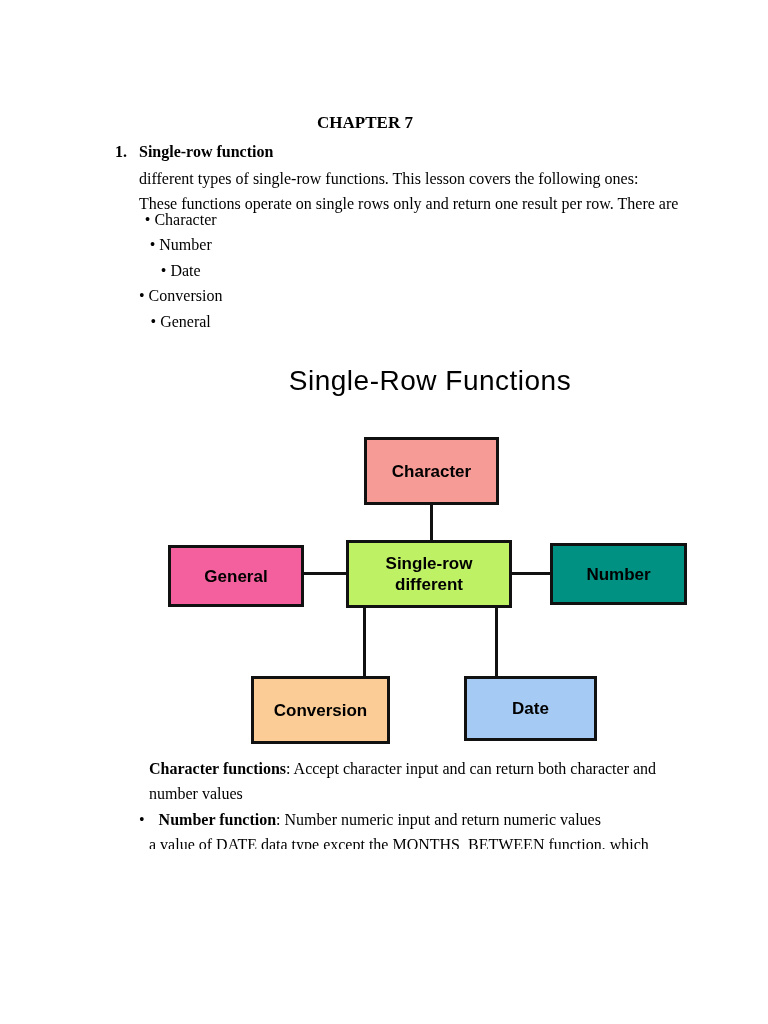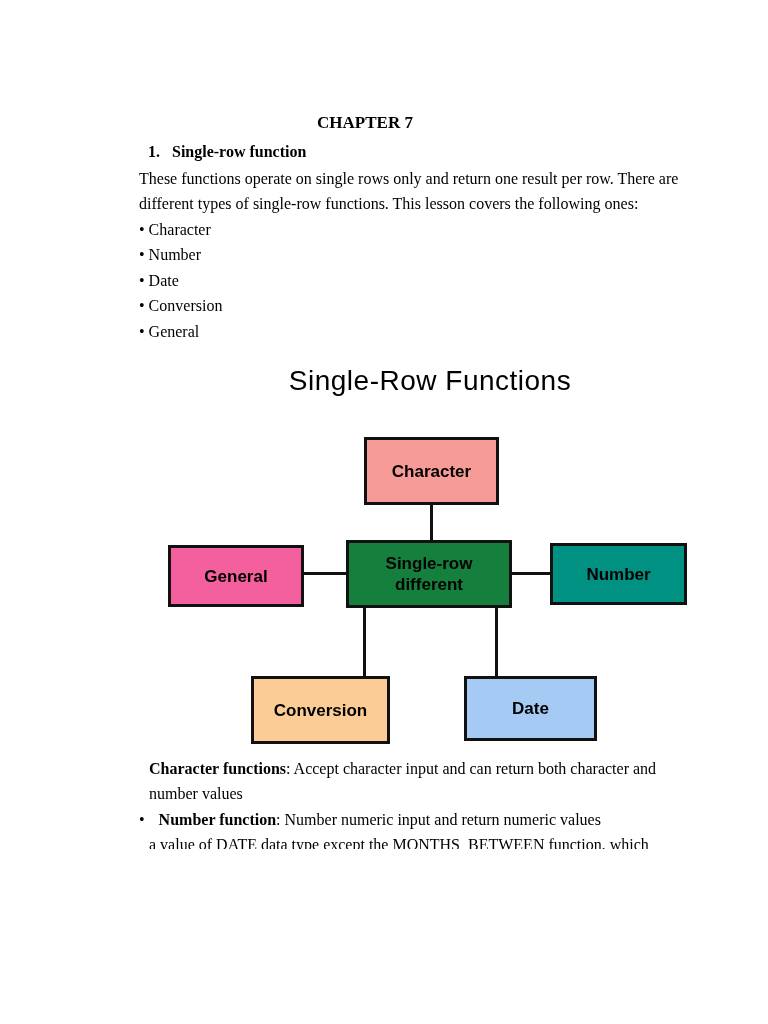--- a/index.html
+++ b/index.html
@@ -20,38 +20,38 @@
     font-size: 17px;
     font-weight: bold;
     line-height: 22px;
   }
   .section-heading {
     position: absolute;
     left: 115px; top: 141px;
     font-size: 16px;
     font-weight: bold;
     line-height: 22px;
-    margin-left: 33px;
   }
   .section-heading .num {
     display: inline-block;
     width: 24px;
     font-weight: bold;
   }
   .paragraph {
     position: absolute;
     left: 139px; top: 166px; width: 540px;
     font-size: 16px;
     line-height: 25.4px;
   }
   .bullet-list {
     position: absolute;
-    left: 139px; top: 217px;
+    left: 139px; top: 207px;
     font-size: 16px;
     line-height: 25.4px;
+    text-align: center;
   }
   .bullet-list .marker, .notes .marker { display: inline; }
   .diagram-title {
     position: absolute;
     left: 92px; top: 364px; width: 676px;
     text-align: center;
     font-family: "Liberation Sans", sans-serif;
     font-size: 28px;
     font-weight: normal;
     letter-spacing: 0.5px;
@@ -98,22 +98,22 @@
 
 <div class="page">
 
   <div class="chapter-title">CHAPTER 7</div>
 
   <div class="section-heading">
     <span class="num">1.</span><span>Single-row function</span>
   </div>
 
   <div class="paragraph">
+    <div>different types of single-row functions. This lesson covers the following ones:</div>
     <div>These functions operate on single rows only and return one result per row. There are</div>
-    <div>different types of single-row functions. This lesson covers the following ones:</div>
   </div>
 
   <div class="bullet-list">
     <div><span class="marker">• </span><span>Character</span></div>
     <div><span class="marker">• </span><span>Number</span></div>
     <div><span class="marker">• </span><span>Date</span></div>
     <div><span class="marker">• </span><span>Conversion</span></div>
     <div><span class="marker">• </span><span>General</span></div>
   </div>
 
@@ -126,21 +126,21 @@
   <div class="connector conn-center-date" style="background-color: rgb(17, 17, 17);"></div>
 
   <div class="dbox box-character" style="background-color: rgb(247, 155, 150); border-color: rgb(17, 17, 17);">
     <span>Character</span>
   </div>
 
   <div class="dbox box-general" style="background-color: rgb(243, 96, 157); border-color: rgb(17, 17, 17);">
     <span>General</span>
   </div>
 
-  <div class="dbox box-center" style="background-color: #15803d; border-color: rgb(17, 17, 17);">
+  <div class="dbox box-center" style="background-color: #bef264; border-color: rgb(17, 17, 17);">
     <span>
       <span>Single-row</span><br>
       <span>different</span>
     </span>
   </div>
 
   <div class="dbox box-number" style="background-color: rgb(0, 145, 131); border-color: rgb(17, 17, 17);">
     <span>Number</span>
   </div>
 

